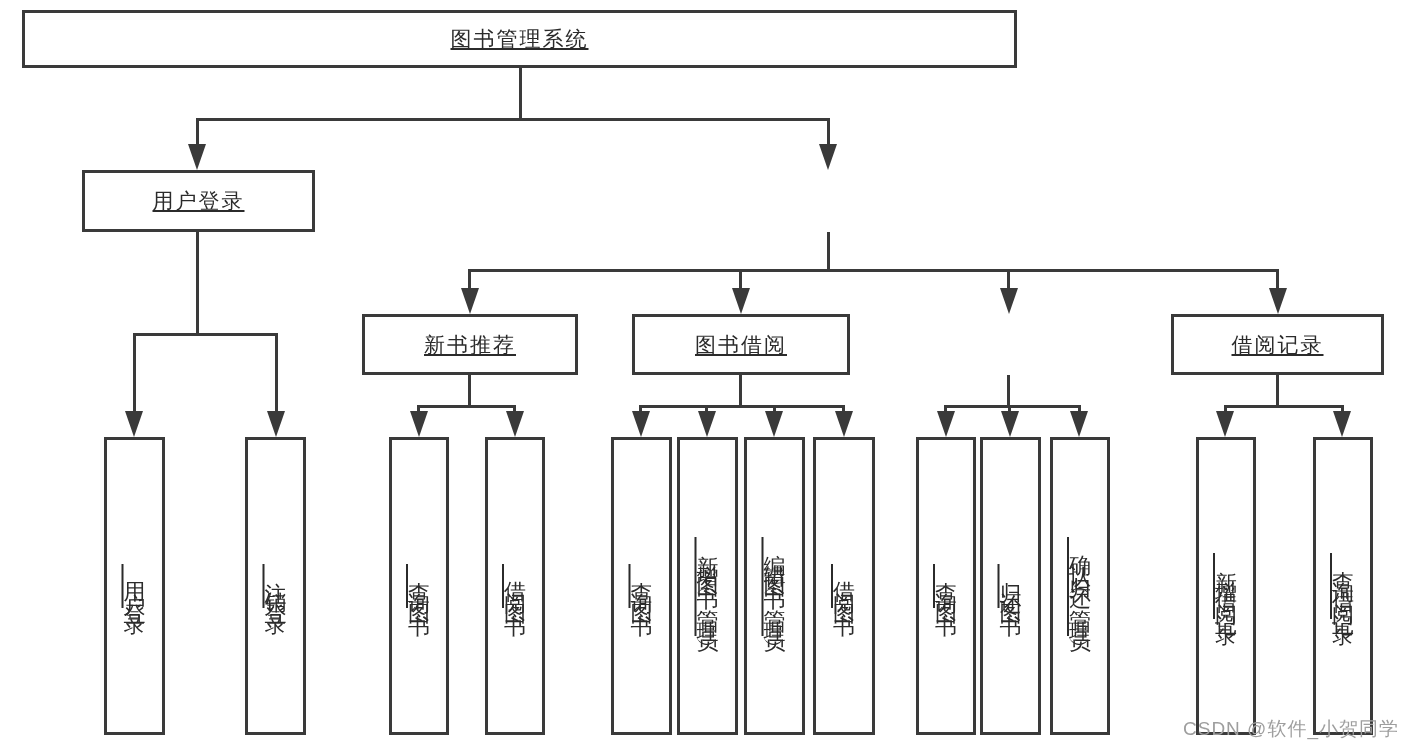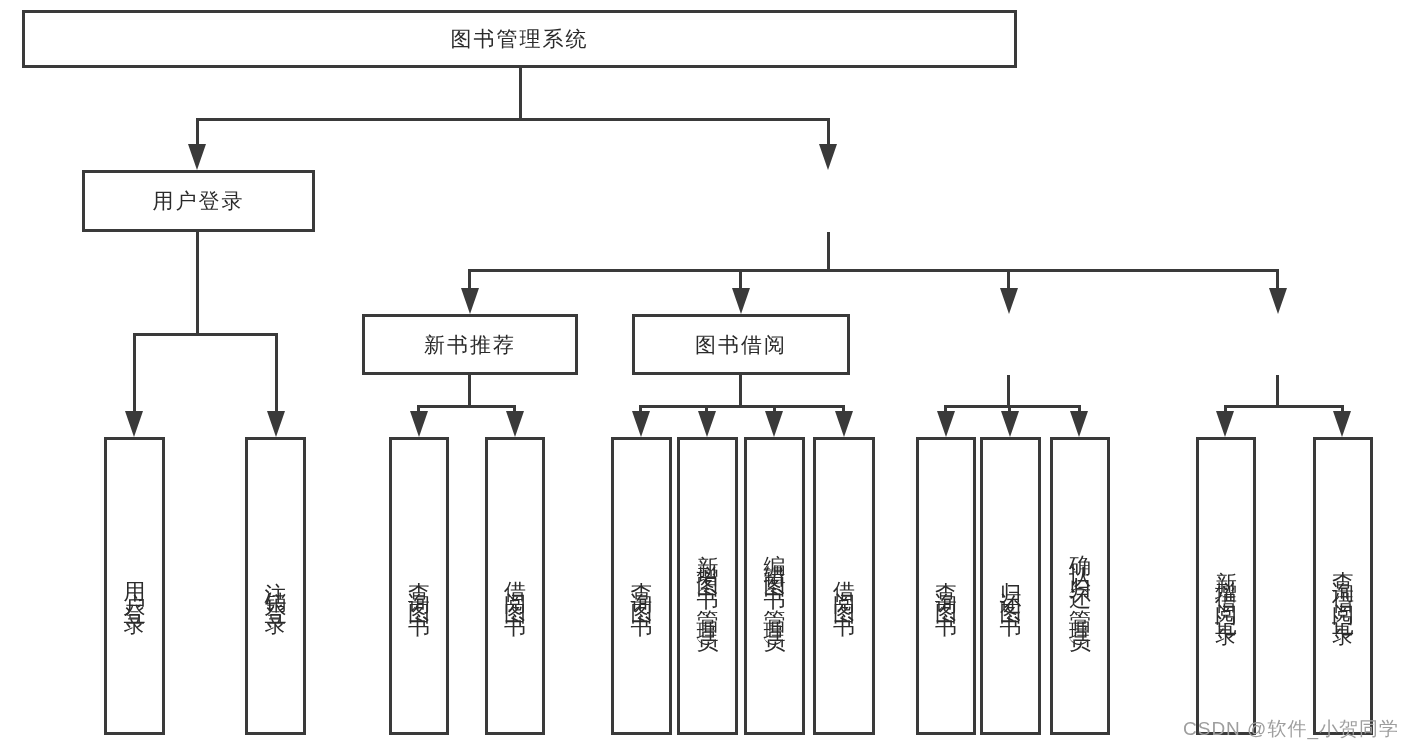--- a/index.html
+++ b/index.html
@@ -25,20 +25,21 @@
     box-sizing:border-box;
     background:var(--boxfill);
     border:3px solid var(--line);
     display:flex;
     align-items:center;
     justify-content:center;
     color:var(--text);
     font-size:21px;
     letter-spacing:2px;
     white-space:nowrap;
+    text-decoration:underline;
   }
   .vtext{
     writing-mode:vertical-rl;
     text-orientation:mixed;
     font-size:22px;
     line-height:1;
     letter-spacing:11px;
     white-space:nowrap;
     color:var(--text);
   }
@@ -90,20 +91,21 @@
   <div class="arrow" style="left:461px;top:288px"></div>
   <div class="vline" style="left:739px;top:269px;height:23px"></div>
   <div class="arrow" style="left:732px;top:288px"></div>
   <div class="vline" style="left:1007px;top:269px;height:23px"></div>
   <div class="arrow" style="left:1000px;top:288px"></div>
   <div class="vline" style="left:1276px;top:269px;height:23px"></div>
   <div class="arrow" style="left:1269px;top:288px"></div>
 
   <div class="box" style="left:362px;top:314px;width:216px;height:61px">新书推荐</div>
   <div class="box" style="left:632px;top:314px;width:218px;height:61px">图书借阅</div>
+  <div class="box" style="left:1171px;top:314px;width:213px;height:61px">借阅记录</div>
 
   <div class="vline" style="left:468px;top:375px;height:33px"></div>
   <div class="hline" style="left:417px;top:405px;width:99px"></div>
   <div class="vline" style="left:417px;top:405px;height:10px"></div>
   <div class="arrow" style="left:410px;top:411px"></div>
   <div class="vline" style="left:513px;top:405px;height:10px"></div>
   <div class="arrow" style="left:506px;top:411px"></div>
 
   <div class="vline" style="left:739px;top:375px;height:33px"></div>
   <div class="hline" style="left:639px;top:405px;width:206px"></div>

